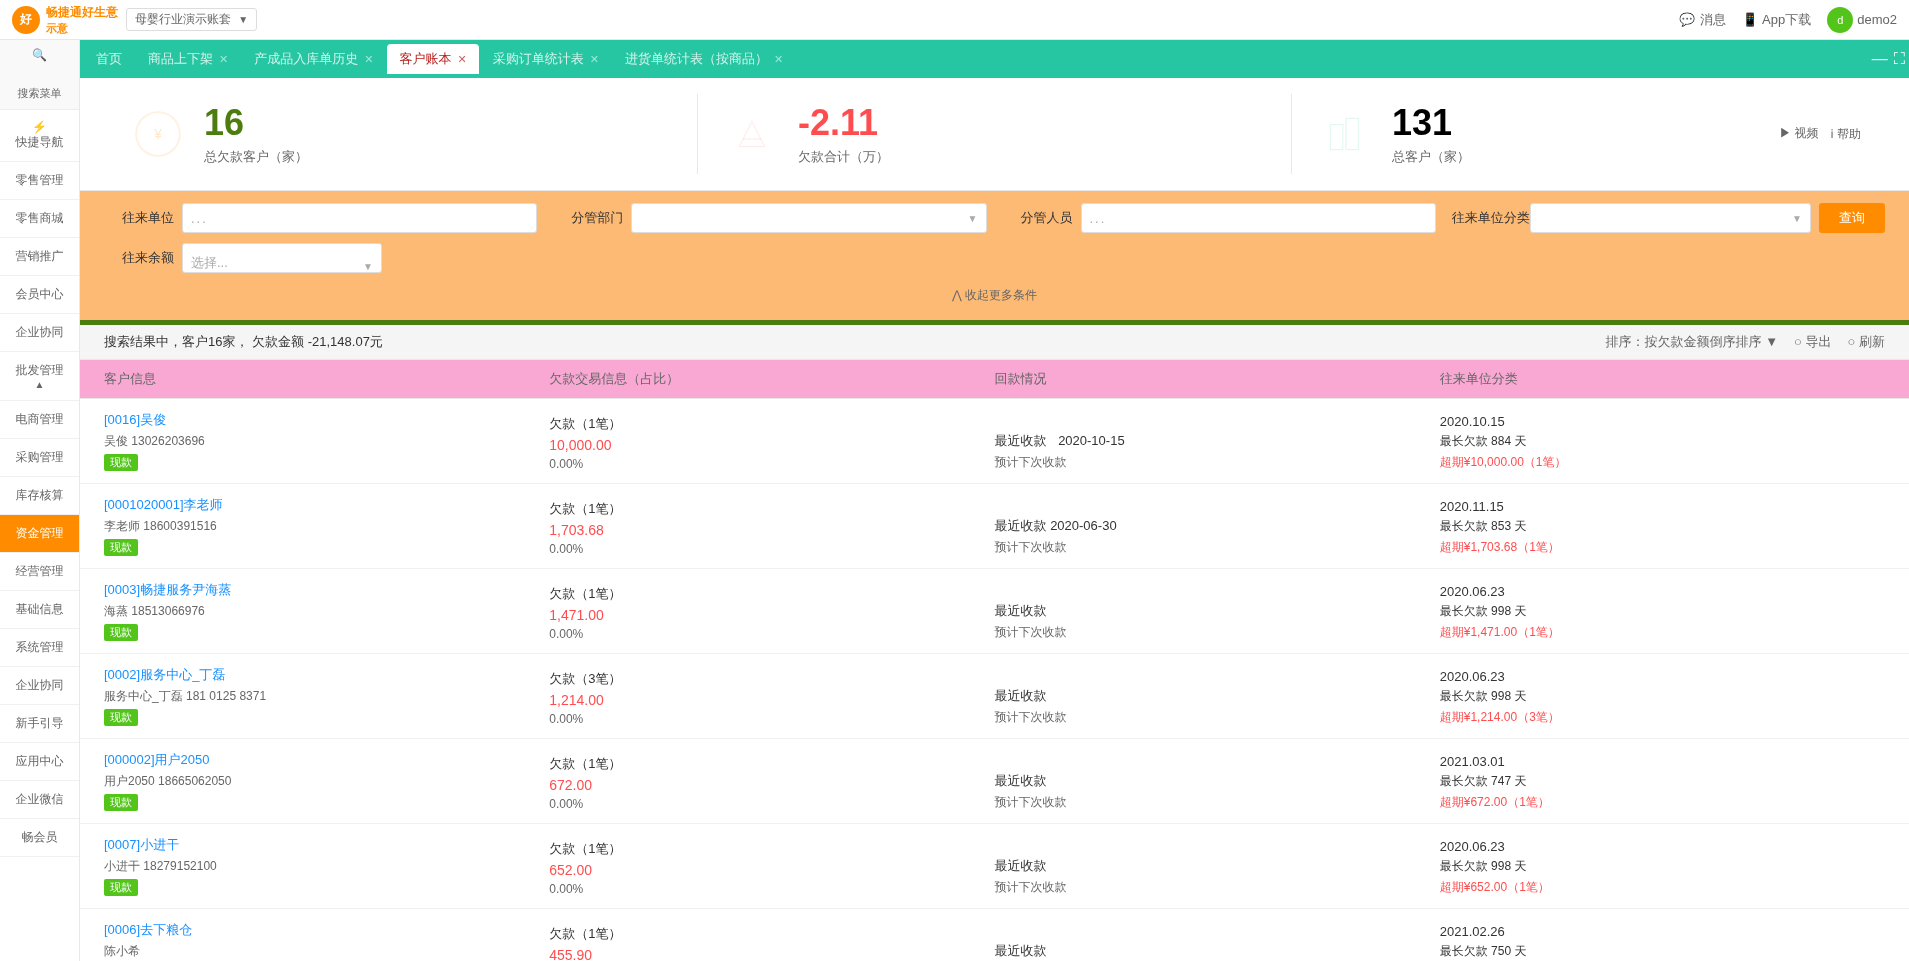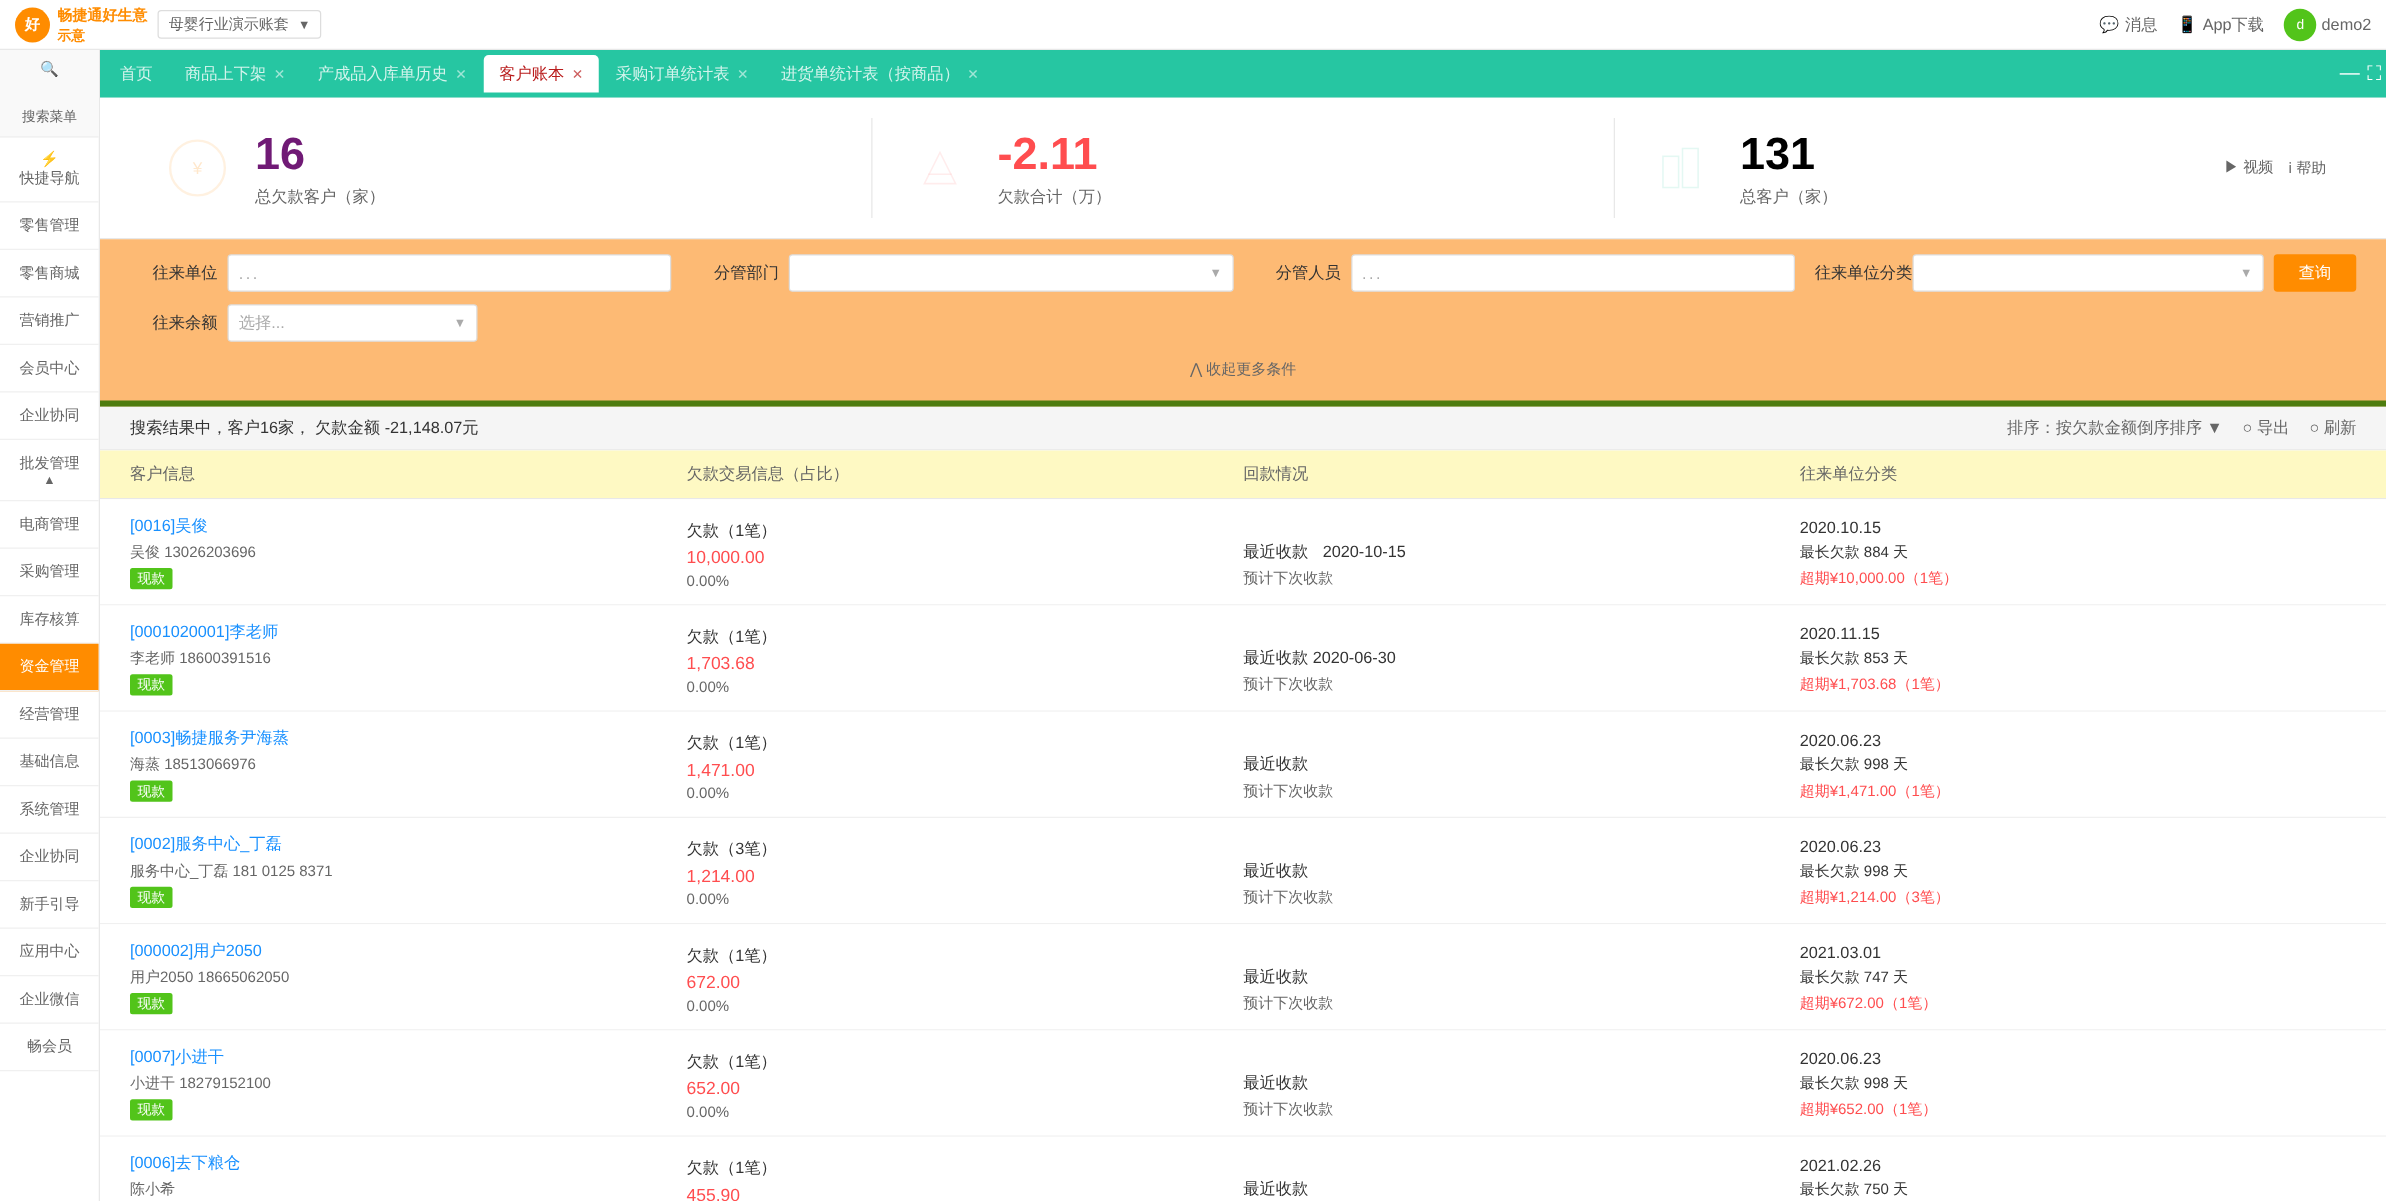--- a/index.html
+++ b/index.html
@@ -38,45 +38,45 @@
     
     .page-content { flex: 1; overflow-y: auto; background: #f5f5f5; }
 
     
     .summary-cards { display: flex; background: #fff; padding: 16px 24px; gap: 0; border-bottom: 1px solid #e8e8e8; }
     .summary-card { flex: 1; display: flex; align-items: center; gap: 16px; padding: 8px 24px; border-right: 1px solid #e8e8e8; }
     .summary-card:last-child { border-right: none; }
     .card-icon { width: 60px; height: 60px; display: flex; align-items: center; justify-content: center; }
     .card-icon svg { width: 50px; height: 50px; opacity: 0.4; }
     .card-info { display: flex; flex-direction: column; gap: 4px; }
-    .card-number { font-size: 36px; font-weight: bold; color: #701a75; }
+    .card-number { font-size: 36px; font-weight: bold; color: #4d7c0f; }
     .card-number.negative { color: #ff4d4f; }
     .card-number.black { color: #000; font-weight: 700; }
     .card-label { font-size: 13px; color: #666; }
     .card-actions { margin-left: auto; display: flex; gap: 12px; font-size: 12px; color: #666; cursor: pointer; }
 
     
     .filter-area { background: #fdba74; padding: 12px 24px; margin-bottom: 0; border-bottom: 5px solid #4d7c0f; }
     .filter-row { display: flex; align-items: center; gap: 16px; margin-bottom: 10px; }
     .filter-item { display: flex; align-items: center; gap: 8px; flex: 1; }
     .filter-label { font-size: 13px; color: #333; white-space: nowrap; width: 70px; text-align: right; }
     .filter-input { flex: 1; height: 30px; border: 1px solid #ddd; border-radius: 3px; padding: 0 8px; font-size: 13px; display: flex; align-items: center; justify-content: space-between; cursor: pointer; background: #fff; }
     .filter-input .dots { color: #aaa; letter-spacing: 2px; }
     .filter-select { flex: 1; height: 30px; border: 1px solid #ddd; border-radius: 3px; padding: 0 8px; font-size: 13px; display: flex; align-items: center; justify-content: space-between; cursor: pointer; background: #fff; }
-    .filter-select-full { height: 30px; border: 1px solid #ddd; border-radius: 3px; padding: 0 8px; font-size: 13px; display: flex; align-items: center; justify-content: space-between; cursor: pointer; background: #fff; min-width: 200px; }
+    .filter-select-full { height: 30px; border: 1px solid #ddd; border-radius: 3px; padding: 0 8px; font-size: 13px; display: flex; align-items: flex-end; justify-content: space-between; cursor: pointer; background: #fff; min-width: 200px; }
     .btn-query { background: #ff8c00; color: white; border: none; padding: 6px 20px; border-radius: 3px; cursor: pointer; font-size: 13px; height: 30px; }
     .collapse-row { text-align: center; padding: 4px 0; cursor: pointer; color: #666; font-size: 12px; }
 
     
     .results-bar { background: #f5f5f5; padding: 8px 24px; display: flex; align-items: center; justify-content: space-between; font-size: 13px; border-bottom: 1px solid #e8e8e8; }
     .results-actions { display: flex; align-items: center; gap: 16px; color: #666; font-size: 13px; cursor: pointer; }
 
     
     .data-table { width: 100%; background: #fff; }
-    .table-header { display: flex; background: #fef9c3; padding: 10px 24px; border-bottom: 1px solid #e8e8e8; font-size: 13px; color: #666; font-weight: 500; }
+    .table-header { display: flex; background: #f9a8d4; padding: 10px 24px; border-bottom: 1px solid #e8e8e8; font-size: 13px; color: #666; font-weight: 500; }
     .col-customer { flex: 2; }
     .col-debt { flex: 2; }
     .col-recovery { flex: 2; }
     .col-due-date { flex: 2; }
     .table-row { display: flex; padding: 12px 24px; border-bottom: 1px solid #f0f0f0; background: #fff; align-items: flex-end; }
     .customer-info { flex: 2; }
     .customer-name { color: #1890ff; cursor: pointer; font-size: 13px; margin-bottom: 4px; }
     .customer-phone { color: #666; font-size: 12px; margin-bottom: 4px; }
     .customer-tag { display: inline-block; background: #52c41a; color: white; font-size: 11px; padding: 1px 6px; border-radius: 2px; }
     .debt-info { flex: 2; }

